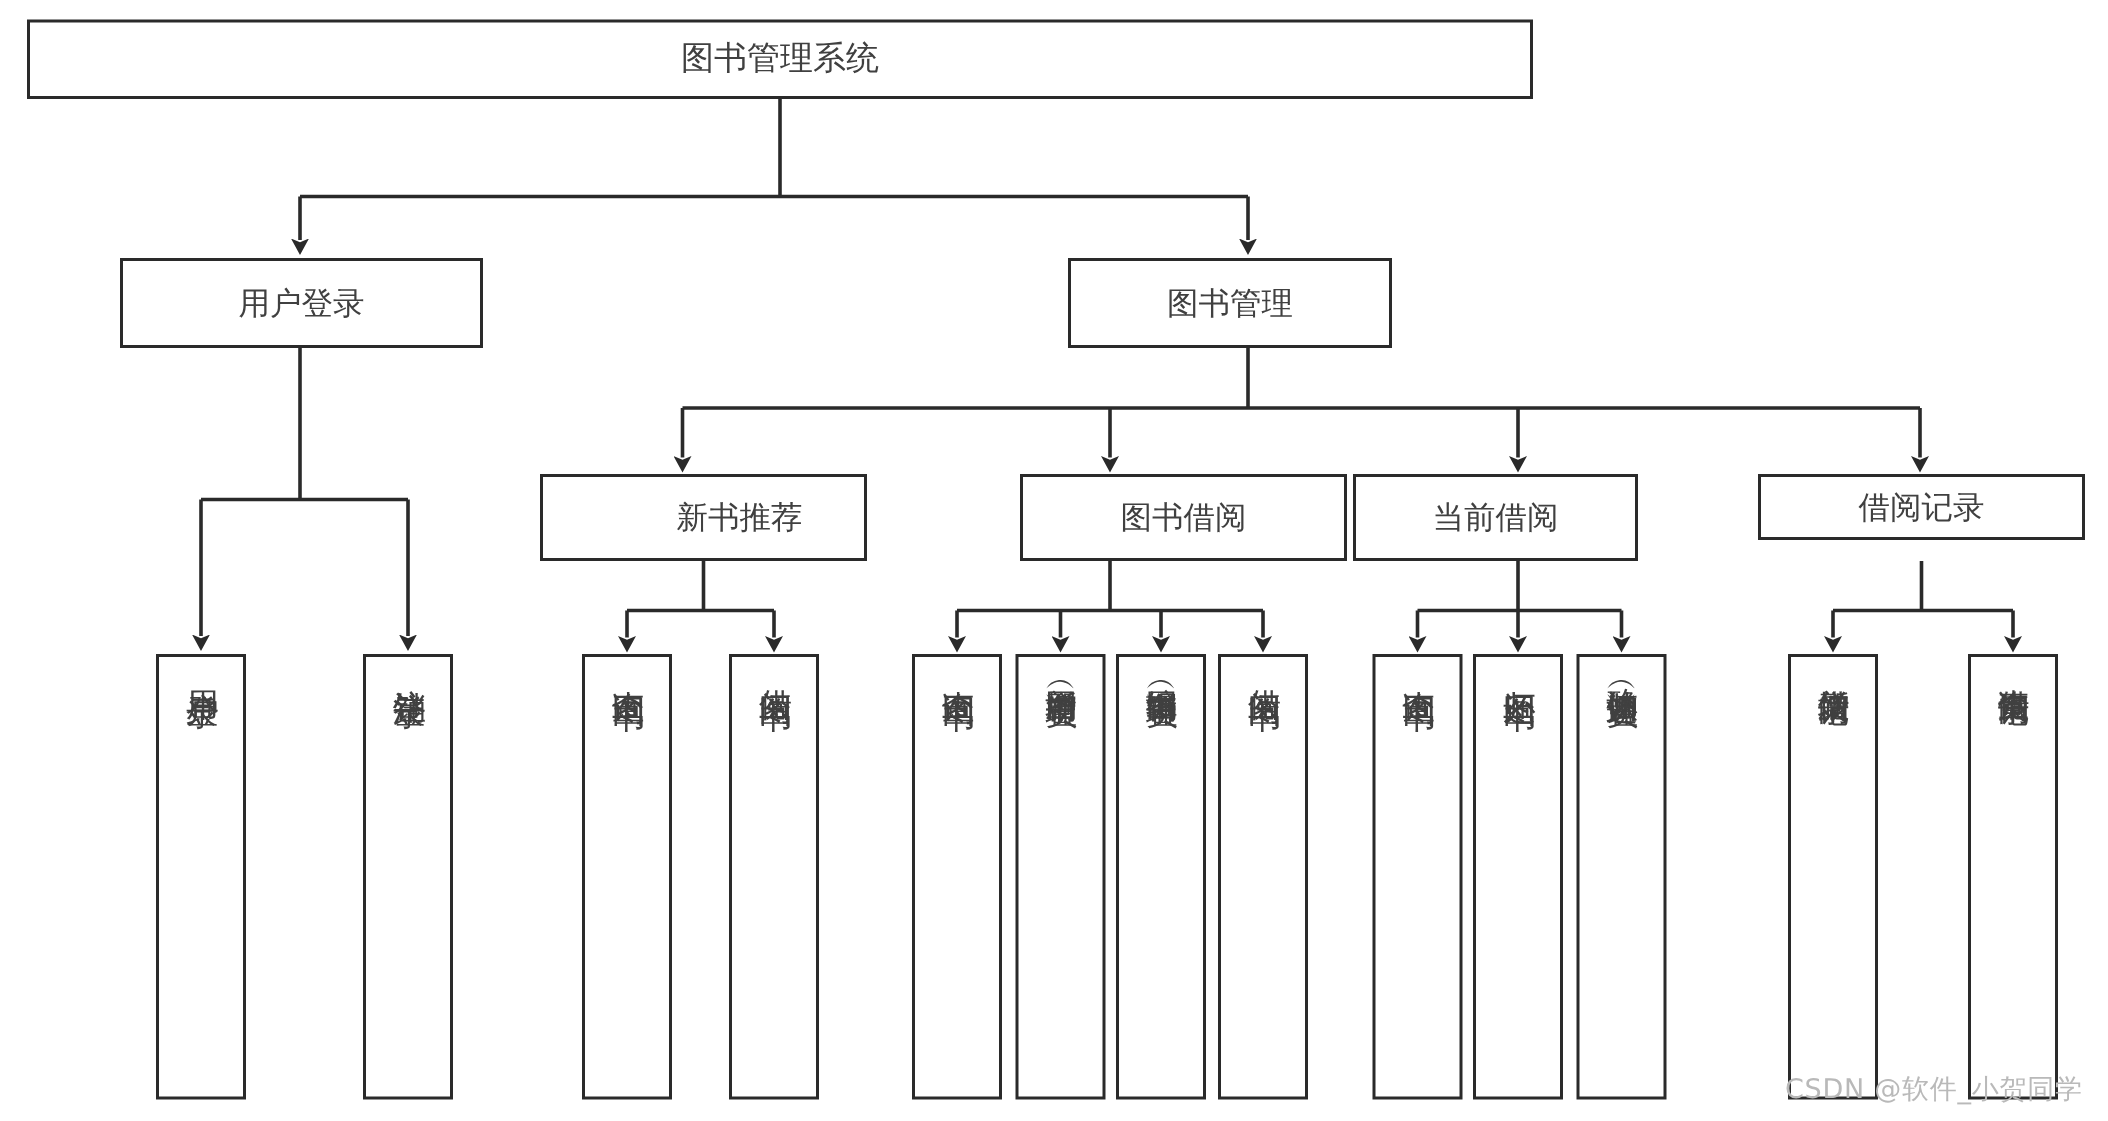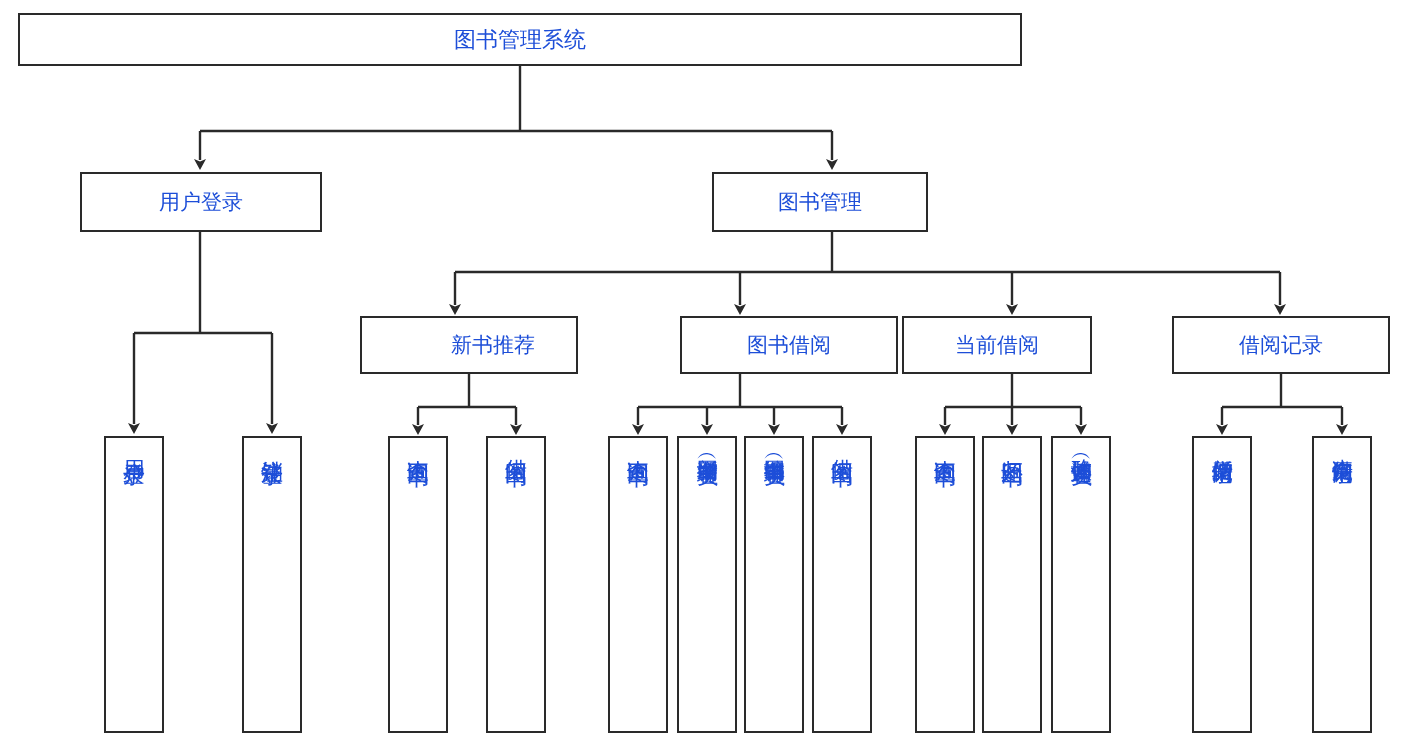--- a/index.html
+++ b/index.html
@@ -28,21 +28,21 @@
     position: absolute;
     box-sizing: border-box;
     background: #ffffff;
     border: 2px solid #2a2a2a;
     display: flex;
     align-items: center;
     justify-content: center;
     z-index: 2;
   }
   .node-label {
-    color: #1d4ed8;
+    color: #404040;
     text-align: center;
     line-height: 1.18;
     white-space: nowrap;
   }
   .node.horiz .node-label {
     font-size: 21px;
   }
   .node.root .node-label {
     font-size: 22px;
   }
@@ -140,21 +140,21 @@
 
   <div class="node horiz" style="left:360px; top:316px; width:218px; height:58px;padding-left:48px;">
     <span class="node-label">新书推荐</span>
   </div>
   <div class="node horiz" style="left:632px; top:316px; width:218px; height:58px;margin-left:48px;">
     <span class="node-label">图书借阅</span>
   </div>
   <div class="node horiz" style="left:902px; top:316px; width:190px; height:58px;">
     <span class="node-label">当前借阅</span>
   </div>
-  <div class="node horiz" style="left:1172px; top:316px; width:218px; height:58px;">
+  <div class="node horiz" style="left:1172px; top:316px; width:218px; height:44px;">
     <span class="node-label">借阅记录</span>
   </div>
 
   <div class="node vert" style="left:104px; top:436px; width:60px; height:297px;">
     <span class="node-label">用户登录</span>
   </div>
   <div class="node vert" style="left:242px; top:436px; width:60px; height:297px;">
     <span class="node-label">注销登录</span>
   </div>
 
@@ -188,14 +188,15 @@
     <span class="node-label">确认归还（管理员）</span>
   </div>
 
   <div class="node vert tall-text" style="left:1192px; top:436px; width:60px; height:297px;">
     <span class="node-label">新增借阅记录</span>
   </div>
   <div class="node vert tall-text" style="left:1312px; top:436px; width:60px; height:297px;">
     <span class="node-label">查询借阅记录</span>
   </div>
 
+  <div class="watermark" style="left:1190px; top:714px;">CSDN @软件_小贺同学</div>
 
 </div>
 
 </body></html>

